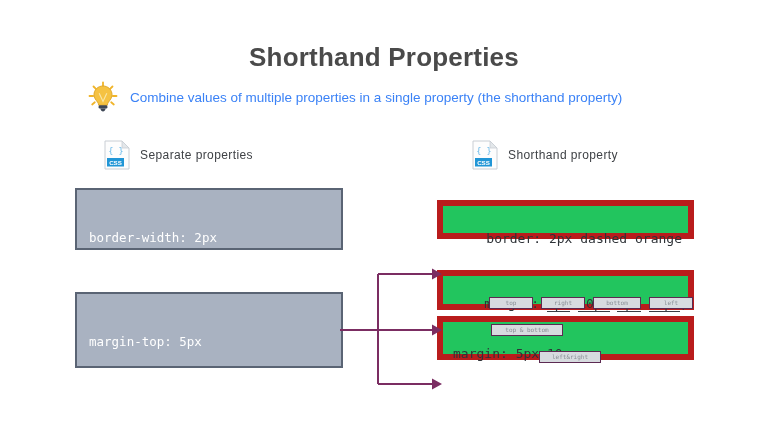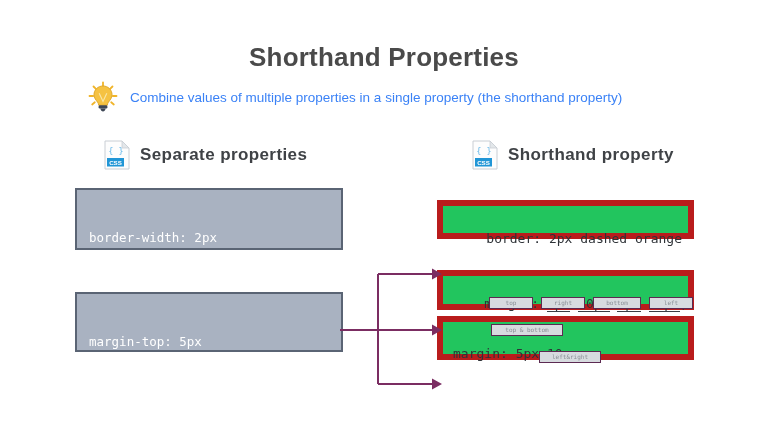--- a/index.html
+++ b/index.html
@@ -54,42 +54,42 @@
   .col-head {
     position: absolute;
     display: flex;
     align-items: center;
     gap: 10px;
   }
   .col-head.left  { left: 104px; top: 140px; }
   .col-head.right { left: 472px; top: 140px; }
   .css-icon { width: 26px; height: 30px; display: block; flex: none; }
   .col-head-label {
-    font-size: 17px;
-    font-weight: bold;
+    font-size: 12px;
+    font-weight: normal;
     color: #3f4246;
     letter-spacing: 0.4px;
     white-space: nowrap;
   }
 
   
   .code-box-dark {
     position: absolute;
     background: #a9b2c1;
     border: 2px solid #5a6474;
     box-sizing: border-box;
     padding: 8px 20px 9px 12px;
     font-family: "DejaVu Sans Mono", monospace;
     font-size: 12.5px;
     line-height: 16px;
     color: #ffffff;
     white-space: pre;
   }
   #box-border-separate { left: 75px; top: 188px; width: 268px; height: 62px; }
-  #box-margin-separate { left: 75px; top: 292px; width: 268px; height: 60px; }
+  #box-margin-separate { left: 75px; top: 292px; width: 268px; height: 76px; }
 
   
   .code-box-light {
     position: absolute;
     background: #22c55e;
     border: 6px solid #b91c1c;
     box-sizing: border-box;
     font-family: "DejaVu Sans Mono", monospace;
     font-size: 13px;
     color: #2f3338;

